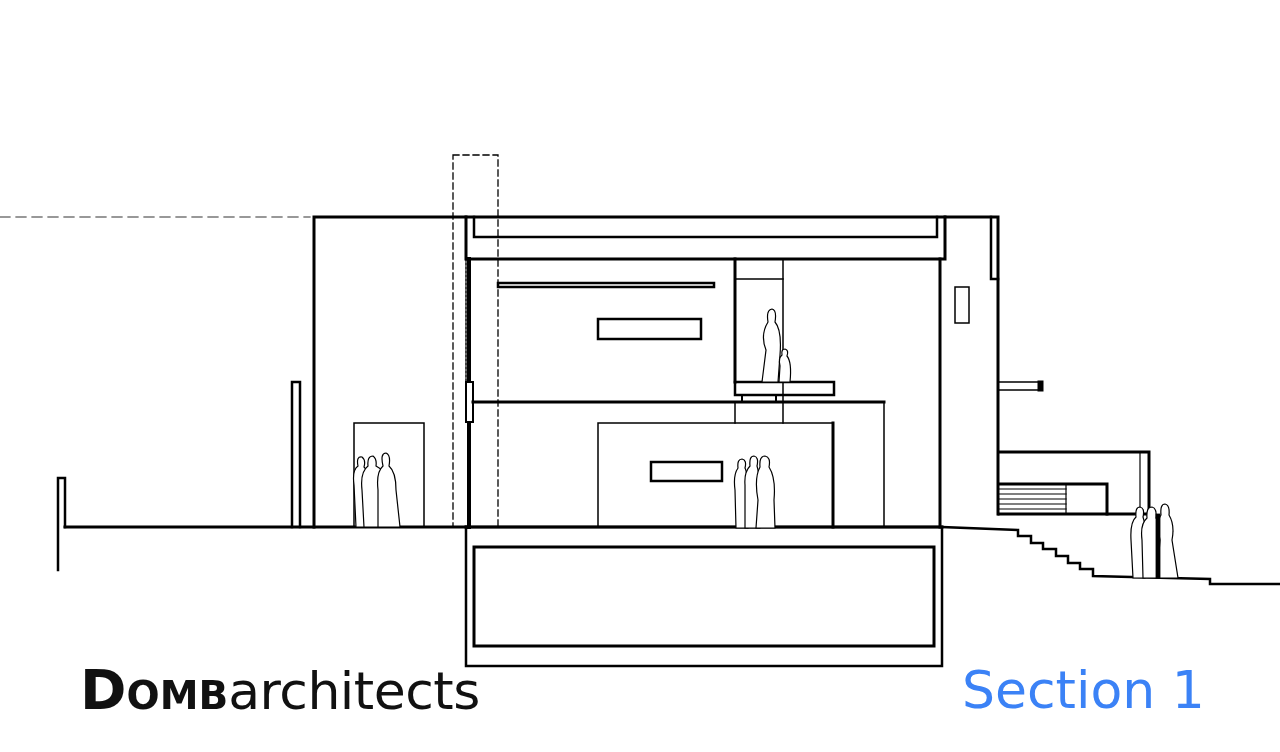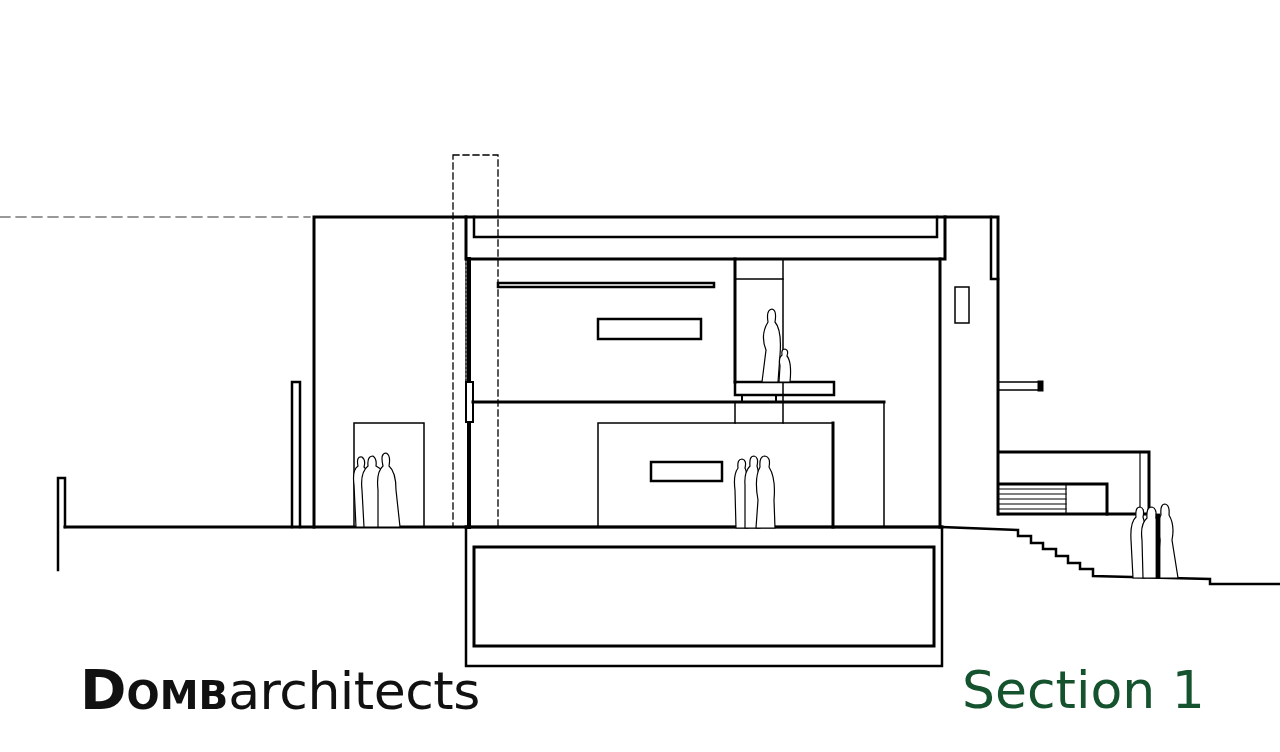--- a/index.html
+++ b/index.html
@@ -1,21 +1,21 @@
 <!DOCTYPE html>
 <html><head>
 <meta charset="utf-8">
 <style>
   html, body { margin: 0; padding: 0; background: #ffffff; }
   body { width: 1280px; height: 752px; position: relative; overflow: hidden; font-family: "DejaVu Sans", sans-serif; }
   #drawing { position: absolute; left: 0; top: 0; width: 1280px; height: 752px; }
   .brand { position: absolute; left: 80px; top: 660px; font-size: 52px; line-height: 60px; color: #111; white-space: nowrap; letter-spacing: -0.5px; }
   .brand .bold { font-weight: bold; font-variant: small-caps; font-size: 56px; letter-spacing: 0px; }
   .brand .light { font-weight: normal; }
-  .sheet-title { position: absolute; left: 962px; top: 660px; font-size: 52px; line-height: 60px; color: #14532d; white-space: nowrap; }
+  .sheet-title { position: absolute; left: 962px; top: 660px; font-size: 52px; line-height: 60px; color: #3b82f6; white-space: nowrap; }
 </style>
 </head>
 <body>
 
 <svg id="drawing" viewBox="0 0 1280 752" xmlns="http://www.w3.org/2000/svg">
   <g fill="none" stroke="#000" stroke-width="3" stroke-linecap="square">
 
     <line x1="0" y1="217" x2="310" y2="217" stroke="#777" stroke-width="1.3" stroke-dasharray="10,6"></line>
 
     <rect x="453" y="155" width="45" height="372" stroke-width="1.3" stroke-dasharray="6,4"></rect>

